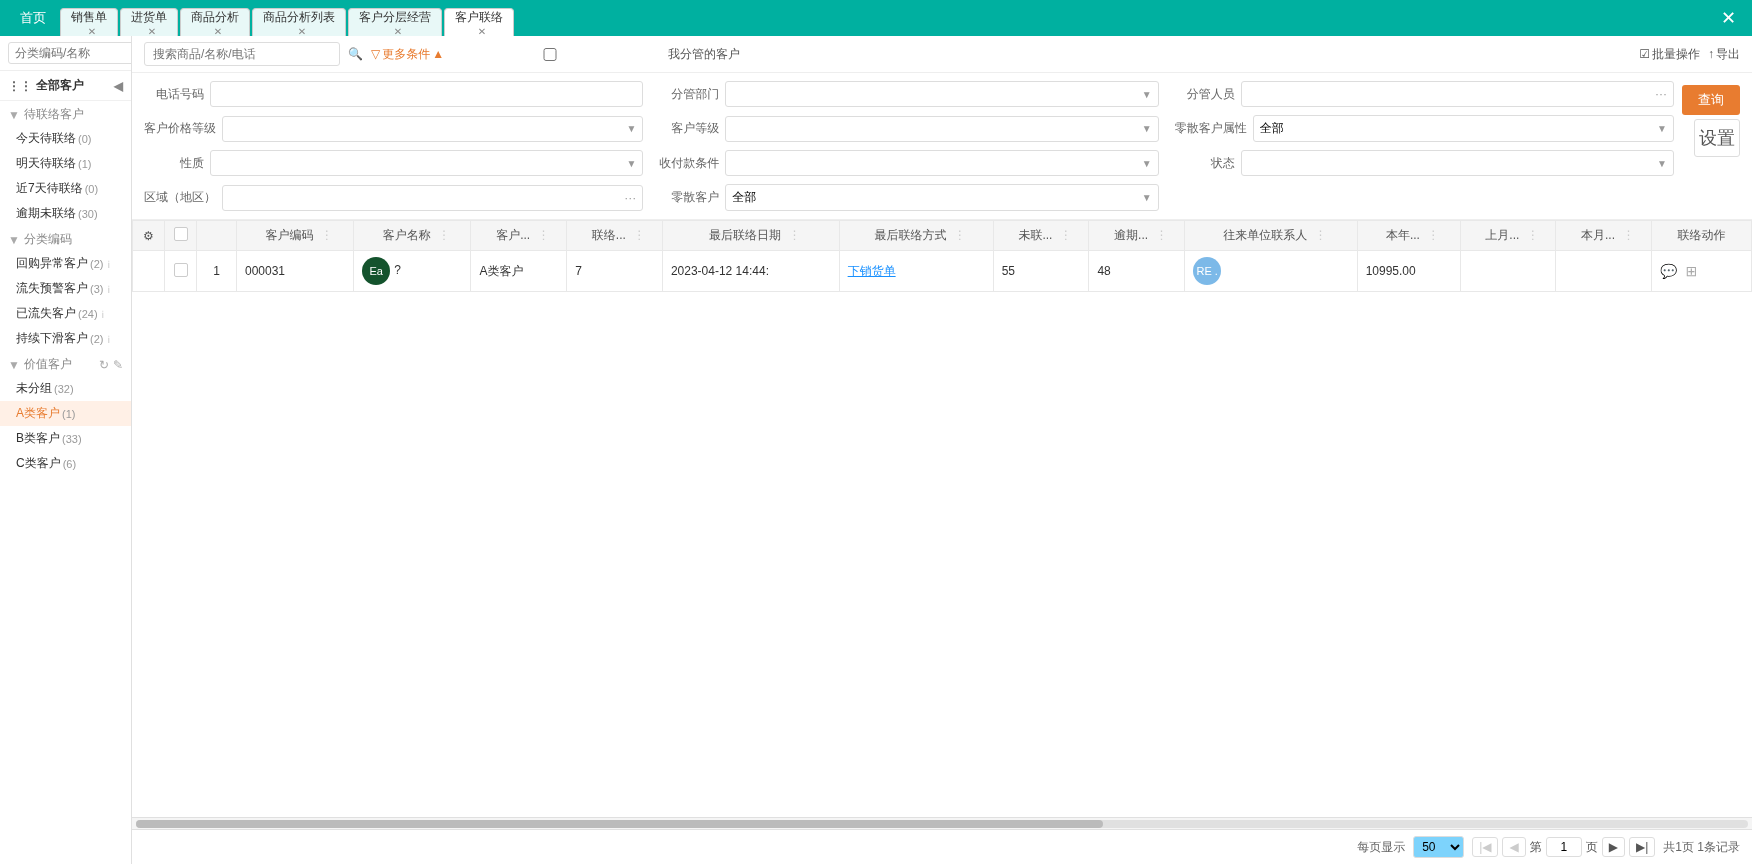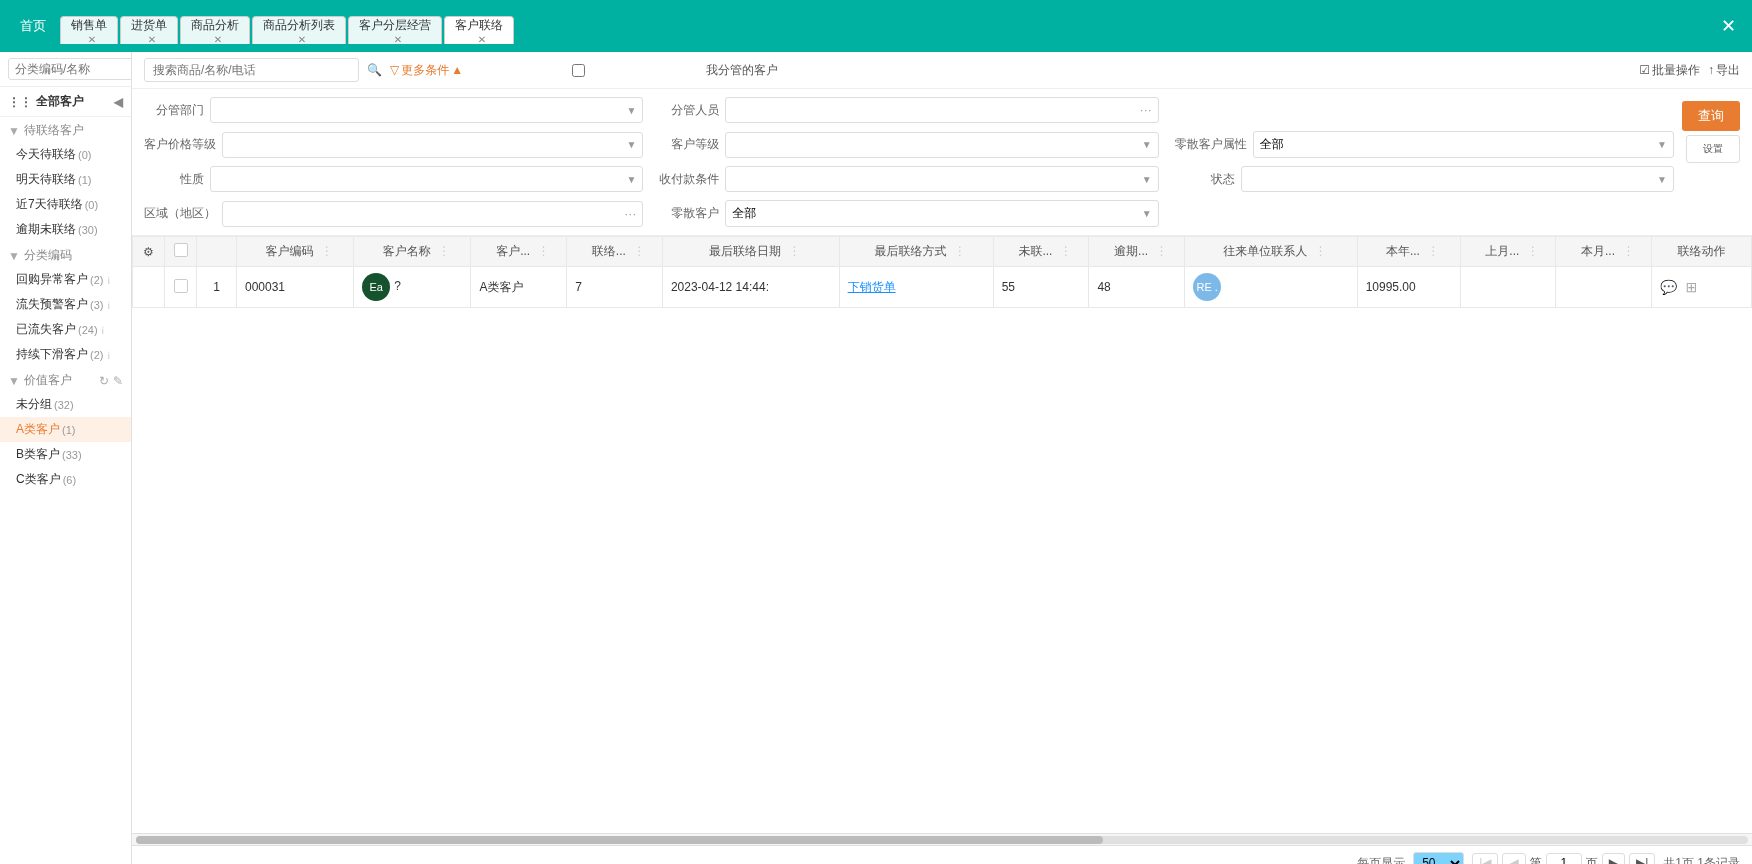--- a/index.html
+++ b/index.html
@@ -1,21 +1,21 @@
 <!DOCTYPE html>
 <html><head>
   <meta charset="utf-8">
   <style>
     * { box-sizing: border-box; margin: 0; padding: 0; font-family: 'Microsoft YaHei', Arial, sans-serif; font-size: 12px; }
     body { background: #f0f0f0; overflow: hidden; width: 1752px; height: 864px; }
 
     
     .top-nav {
       display: flex; align-items: center;
-      background: #00b0a0; height: 52px;
+      background: #00b0a0; height: 36px;
       padding: 0 8px; gap: 0;
     }
     .nav-home {
       color: #fff; padding: 0 12px; height: 36px; display: flex; align-items: center;
       cursor: pointer; font-size: 13px;
     }
     .nav-tab {
       display: flex; align-items: center; height: 28px; margin-top: 8px;
       background: #e8f8f7; border-radius: 4px 4px 0 0;
       padding: 0 10px; margin-left: 2px; cursor: pointer; color: #333; font-size: 12px;
@@ -65,21 +65,21 @@
     
     .content { flex: 1; display: flex; flex-direction: column; overflow: hidden; }
 
     
     .filter-bar {
       background: #fff; border-bottom: 1px solid #eee;
       padding: 6px 12px; display: flex; align-items: center; gap: 8px;
     }
     .filter-bar input {
       border: 1px solid #ddd; border-radius: 3px; padding: 4px 8px;
-      width: 215px; font-size: 12px; outline: none;
+      width: 196px; font-size: 12px; outline: none;
     }
     .filter-bar .search-btn { color: #00b0a0; cursor: pointer; }
     .filter-more { color: #e87c30; cursor: pointer; display: flex; align-items: center; gap: 2px; }
     .filter-my { display: flex; align-items: center; gap: 20px; color: #555; cursor: pointer; }
     .filter-spacer { flex: 1; }
     .filter-actions { display: flex; align-items: center; gap: 8px; color: #555; }
     .filter-actions span { cursor: pointer; display: flex; align-items: center; gap: 2px; }
 
     
     .advanced-filter {
@@ -100,21 +100,21 @@
       min-height: 26px;
     }
     .filter-input .arrow { color: #999; font-size: 10px; }
     .filter-input .dots { color: #999; font-size: 12px; }
     .query-btn {
       background: #e87c30; color: #fff; border: none; border-radius: 3px;
       padding: 6px 16px; cursor: pointer; font-size: 13px;
     }
     .set-btn {
       background: #fff; color: #555; border: 1px solid #ddd; border-radius: 3px;
-      padding: 6px 16px; cursor: pointer; font-size: 10px; margin-top: 4px;
+      padding: 6px 4px; cursor: pointer; font-size: 18px; margin-top: 4px;
       display: block;
     }
     .filter-btns { display: flex; flex-direction: column; align-items: flex-end; padding: 4px 0; }
 
     
     .table-container {
       flex: 1; overflow: auto; background: #fff; margin: 0;
     }
     .data-table {
       width: 100%; border-collapse: collapse; min-width: 1400px;
@@ -327,20 +327,26 @@
           <span>导出</span>
         </span>
       </div>
     </div>
 
     <div class="advanced-filter">
       <div style="display:flex; gap:8px; align-items:flex-start;">
         <div style="flex:1;">
 
           <div class="filter-grid" style="margin-bottom:8px;">
+            <div class="filter-row">
+              <span class="filter-label">电话号码</span>
+              <div class="filter-input">
+                  <span></span>
+                </div>
+            </div>
             <div class="filter-row">
               <span class="filter-label">分管部门</span>
               <div class="filter-input">
                 <span></span>
                 <span class="arrow">▼</span>
               </div>
             </div>
             <div class="filter-row">
               <span class="filter-label">分管人员</span>
               <div class="filter-input">

